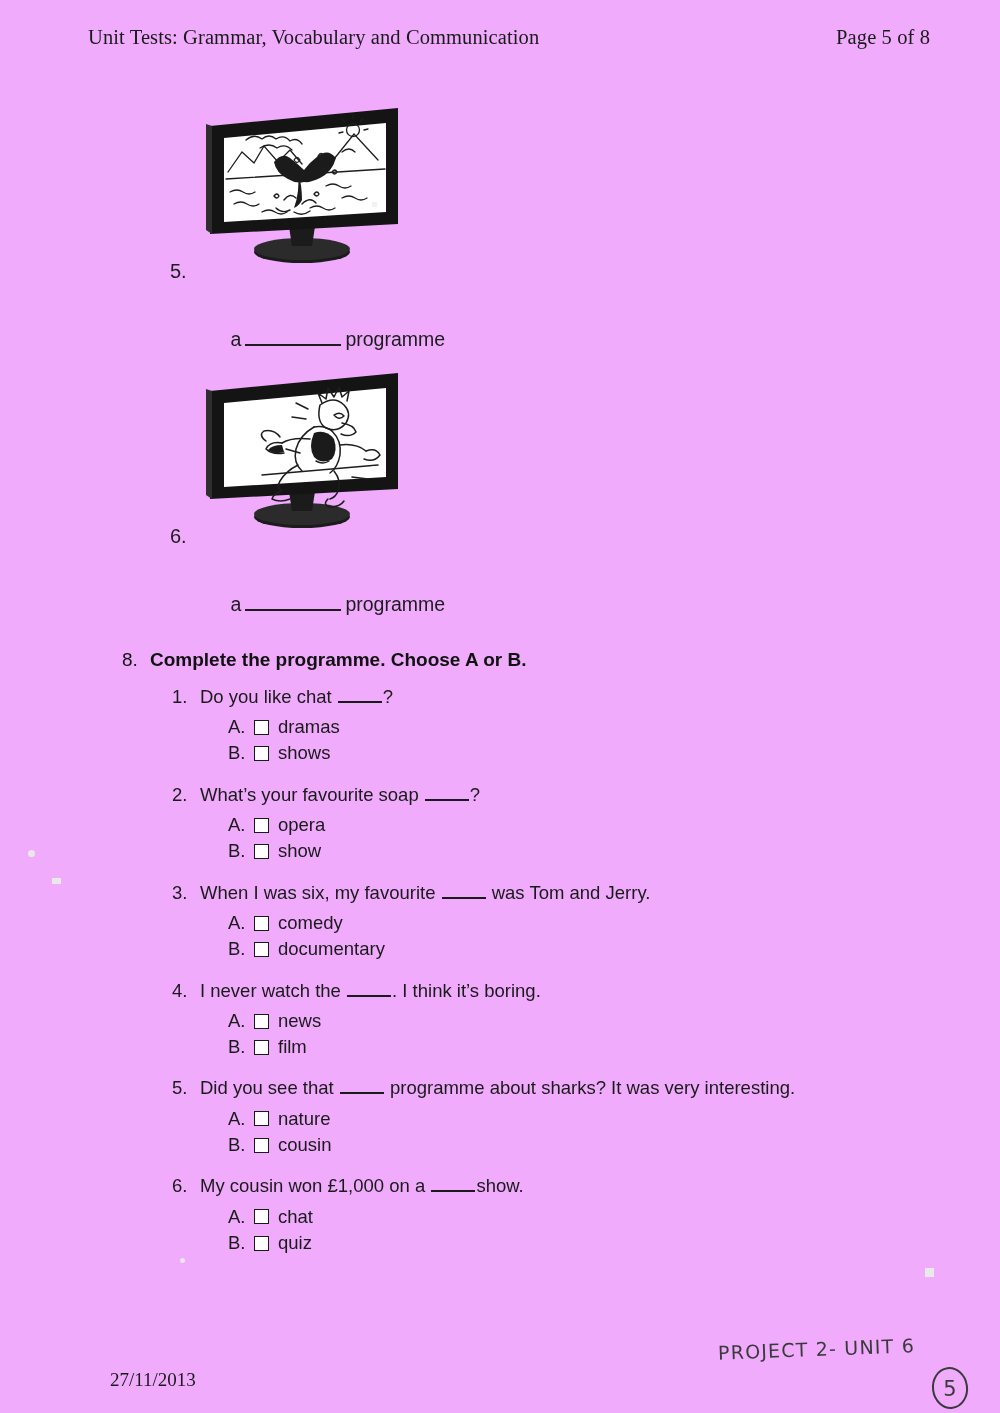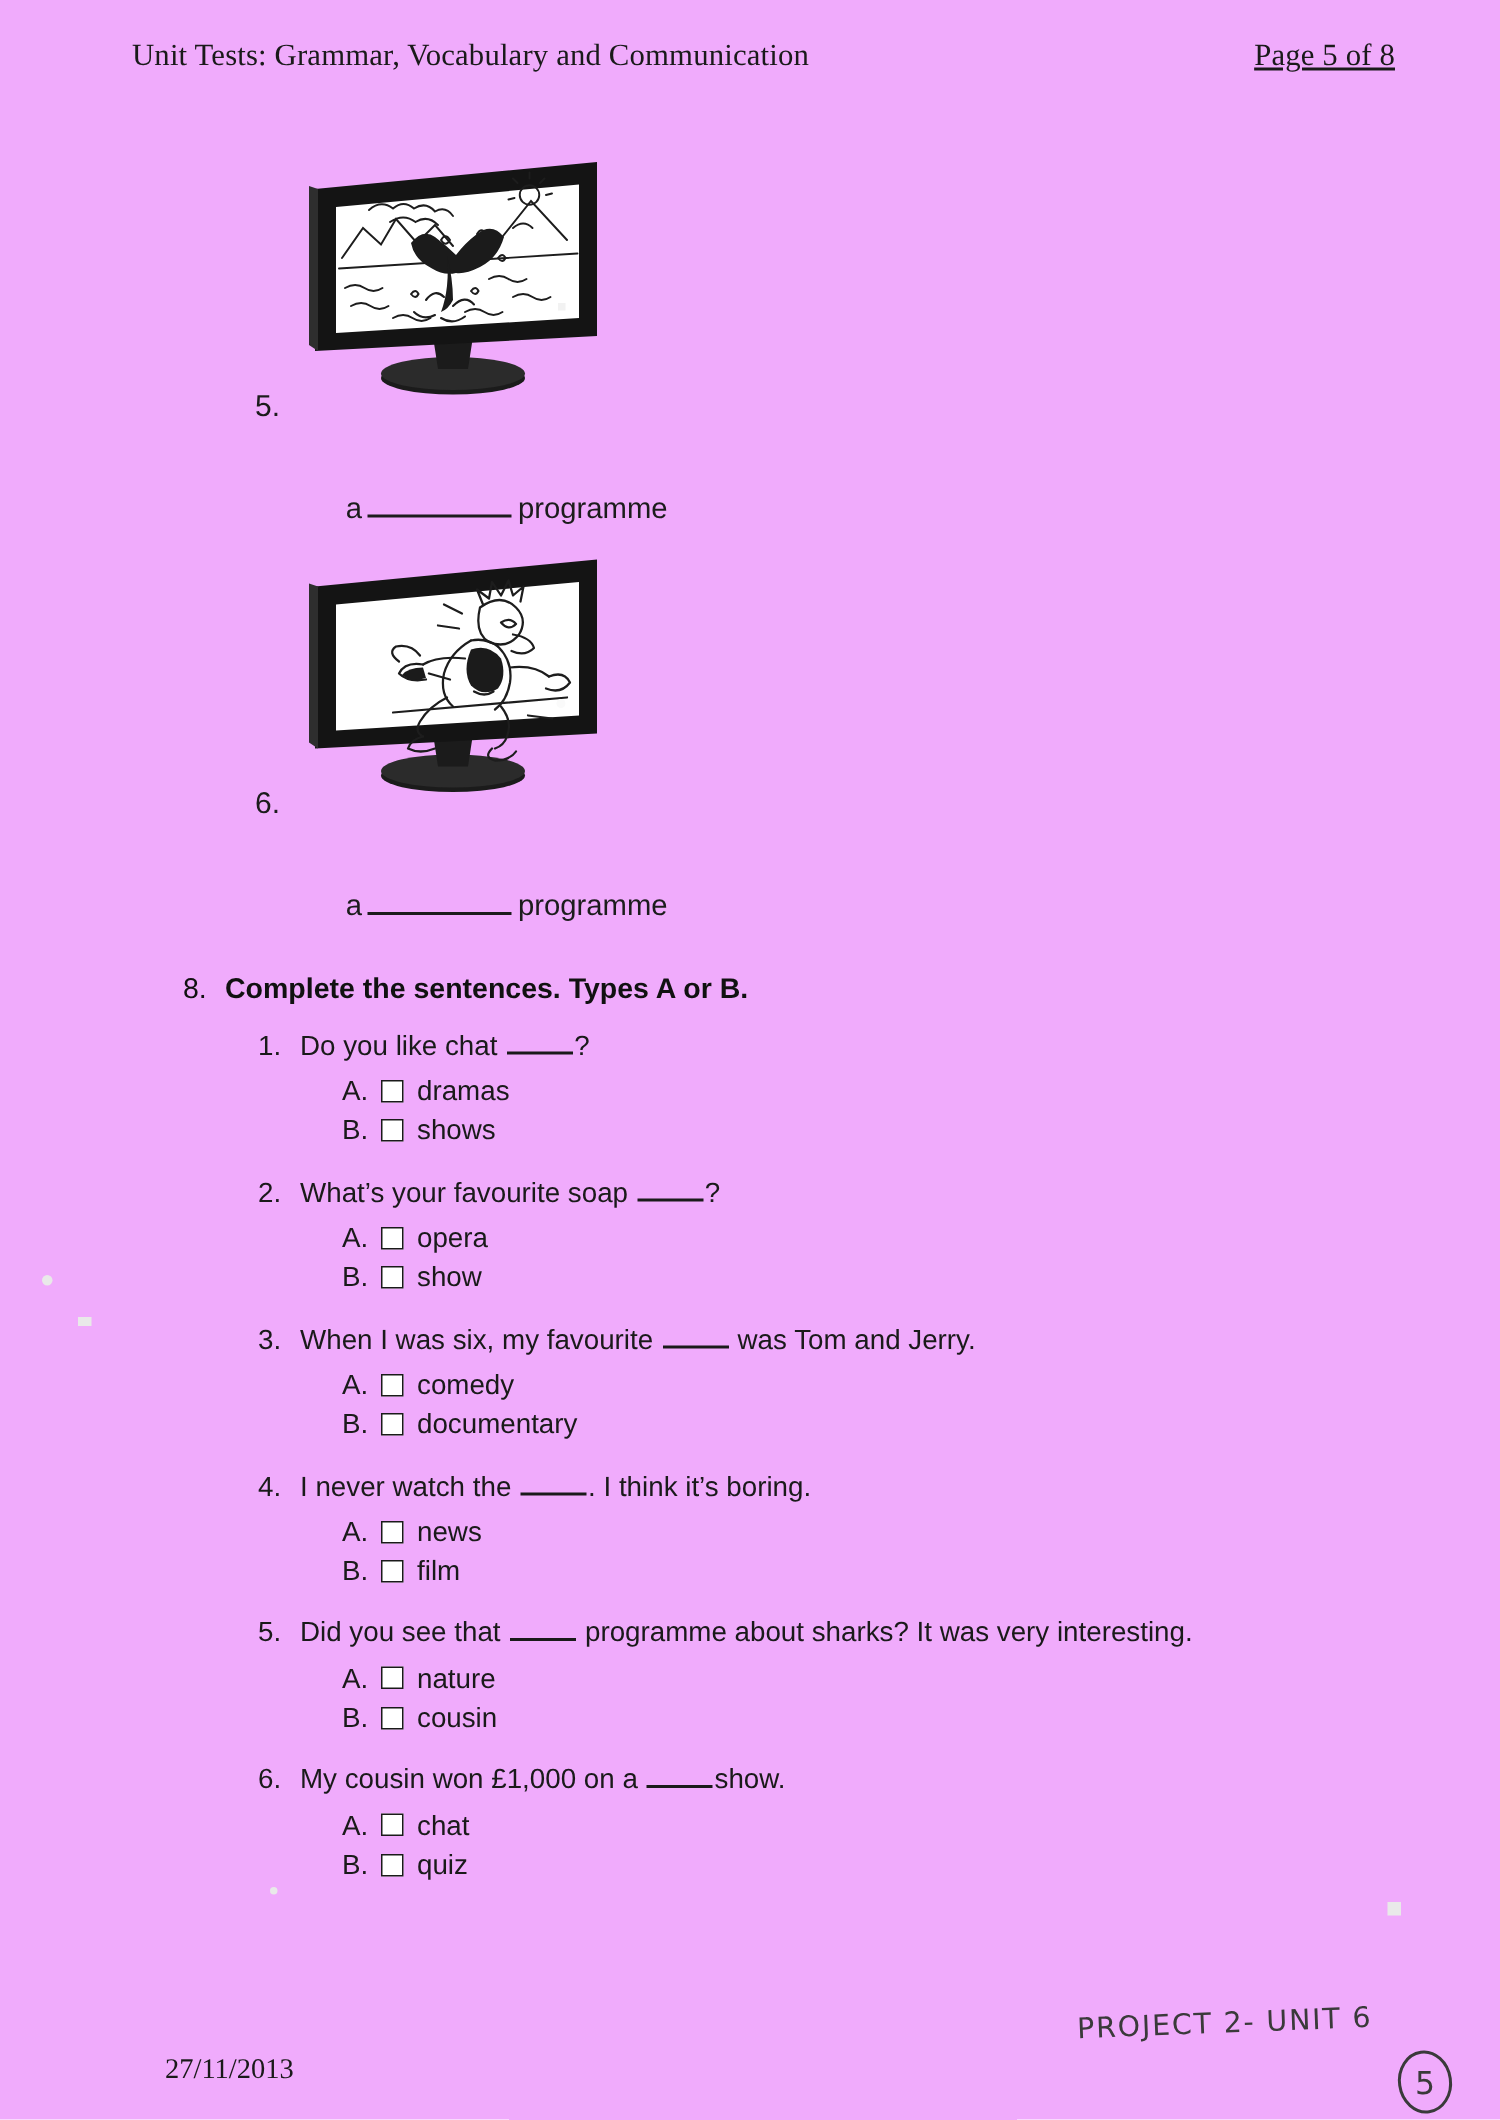--- a/index.html
+++ b/index.html
@@ -24,21 +24,21 @@
     left: 88px;
     right: 70px;
     display: flex;
     justify-content: space-between;
     align-items: baseline;
     font-family: "Liberation Serif", serif;
     font-size: 20.5px;
     color: #1a1a1a;
   }
   .header-left { letter-spacing: 0.1px; }
-  .header-right { letter-spacing: 0.1px; text-decoration: underline; }
+  .header-right { letter-spacing: 0.1px; }
 
   
   .pic-item { position: absolute; }
   .pic-item.item5 { top: 100px; left: 170px; }
   .pic-item.item6 { top: 365px; left: 170px; }
 
   .tv-wrap {
     position: relative;
     width: 210px;
     height: 165px;
@@ -324,21 +324,21 @@
     </div>
     <div class="item-number">6.</div>
     <div class="answer-line">
       <span>a</span><span class="blank-ul"></span><span>programme</span>
     </div>
   </div>
 
   <div class="exercise">
     <div class="ex-heading">
       <span class="ex-num">8.</span>
-      <span class="ex-title">Complete the sentences. Types A or B.</span>
+      <span class="ex-title">Complete the programme. Choose A or B.</span>
     </div>
 
     <div class="q-list">
 
       <div class="question">
         <div class="q-row">
           <span class="q-num">1.</span>
           <span class="q-text"><span>Do you like chat</span> <span class="blank-inline"></span><span>?</span></span>
         </div>
         <div class="options">

